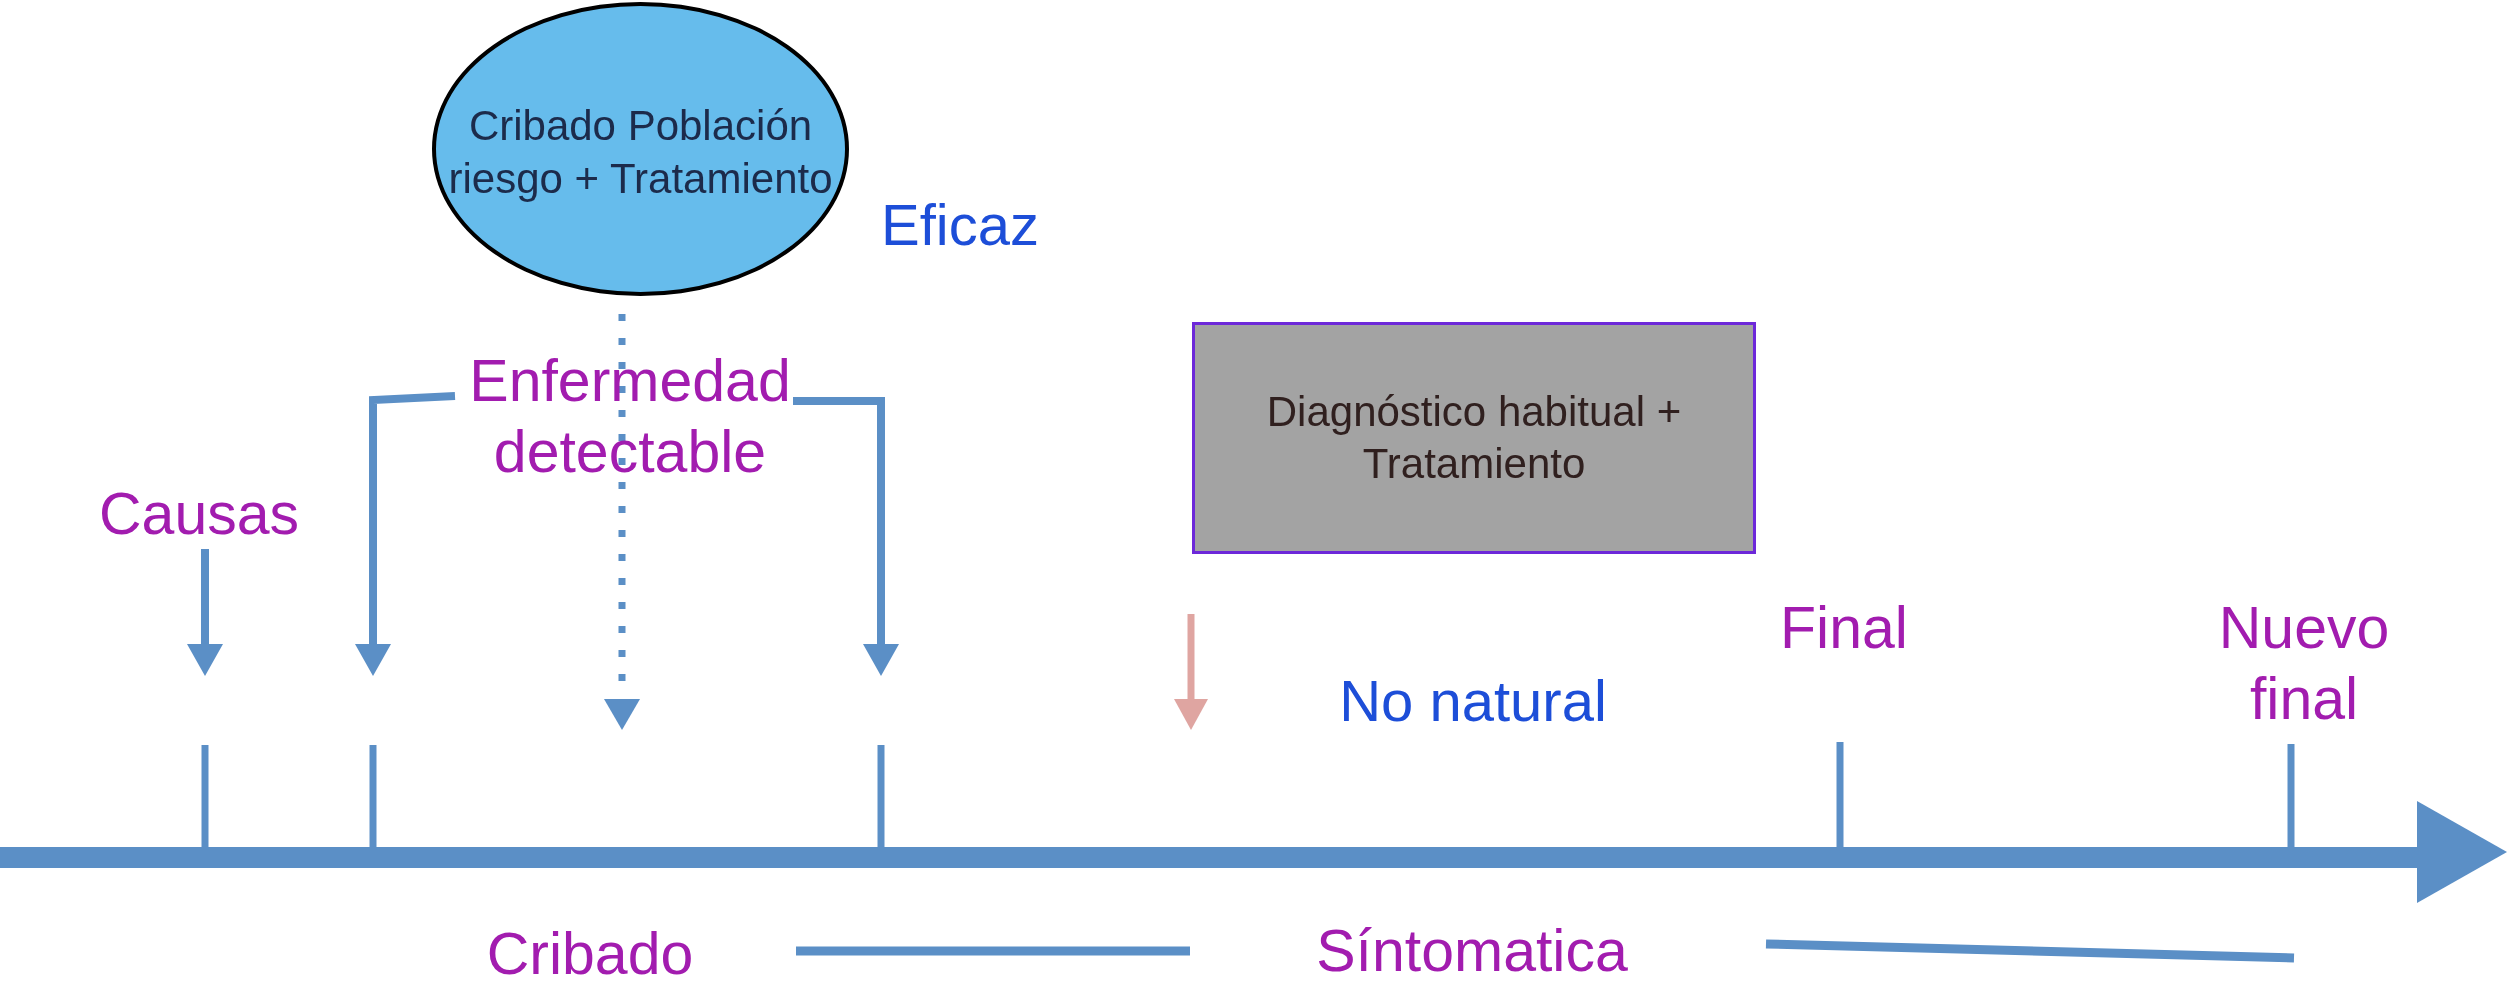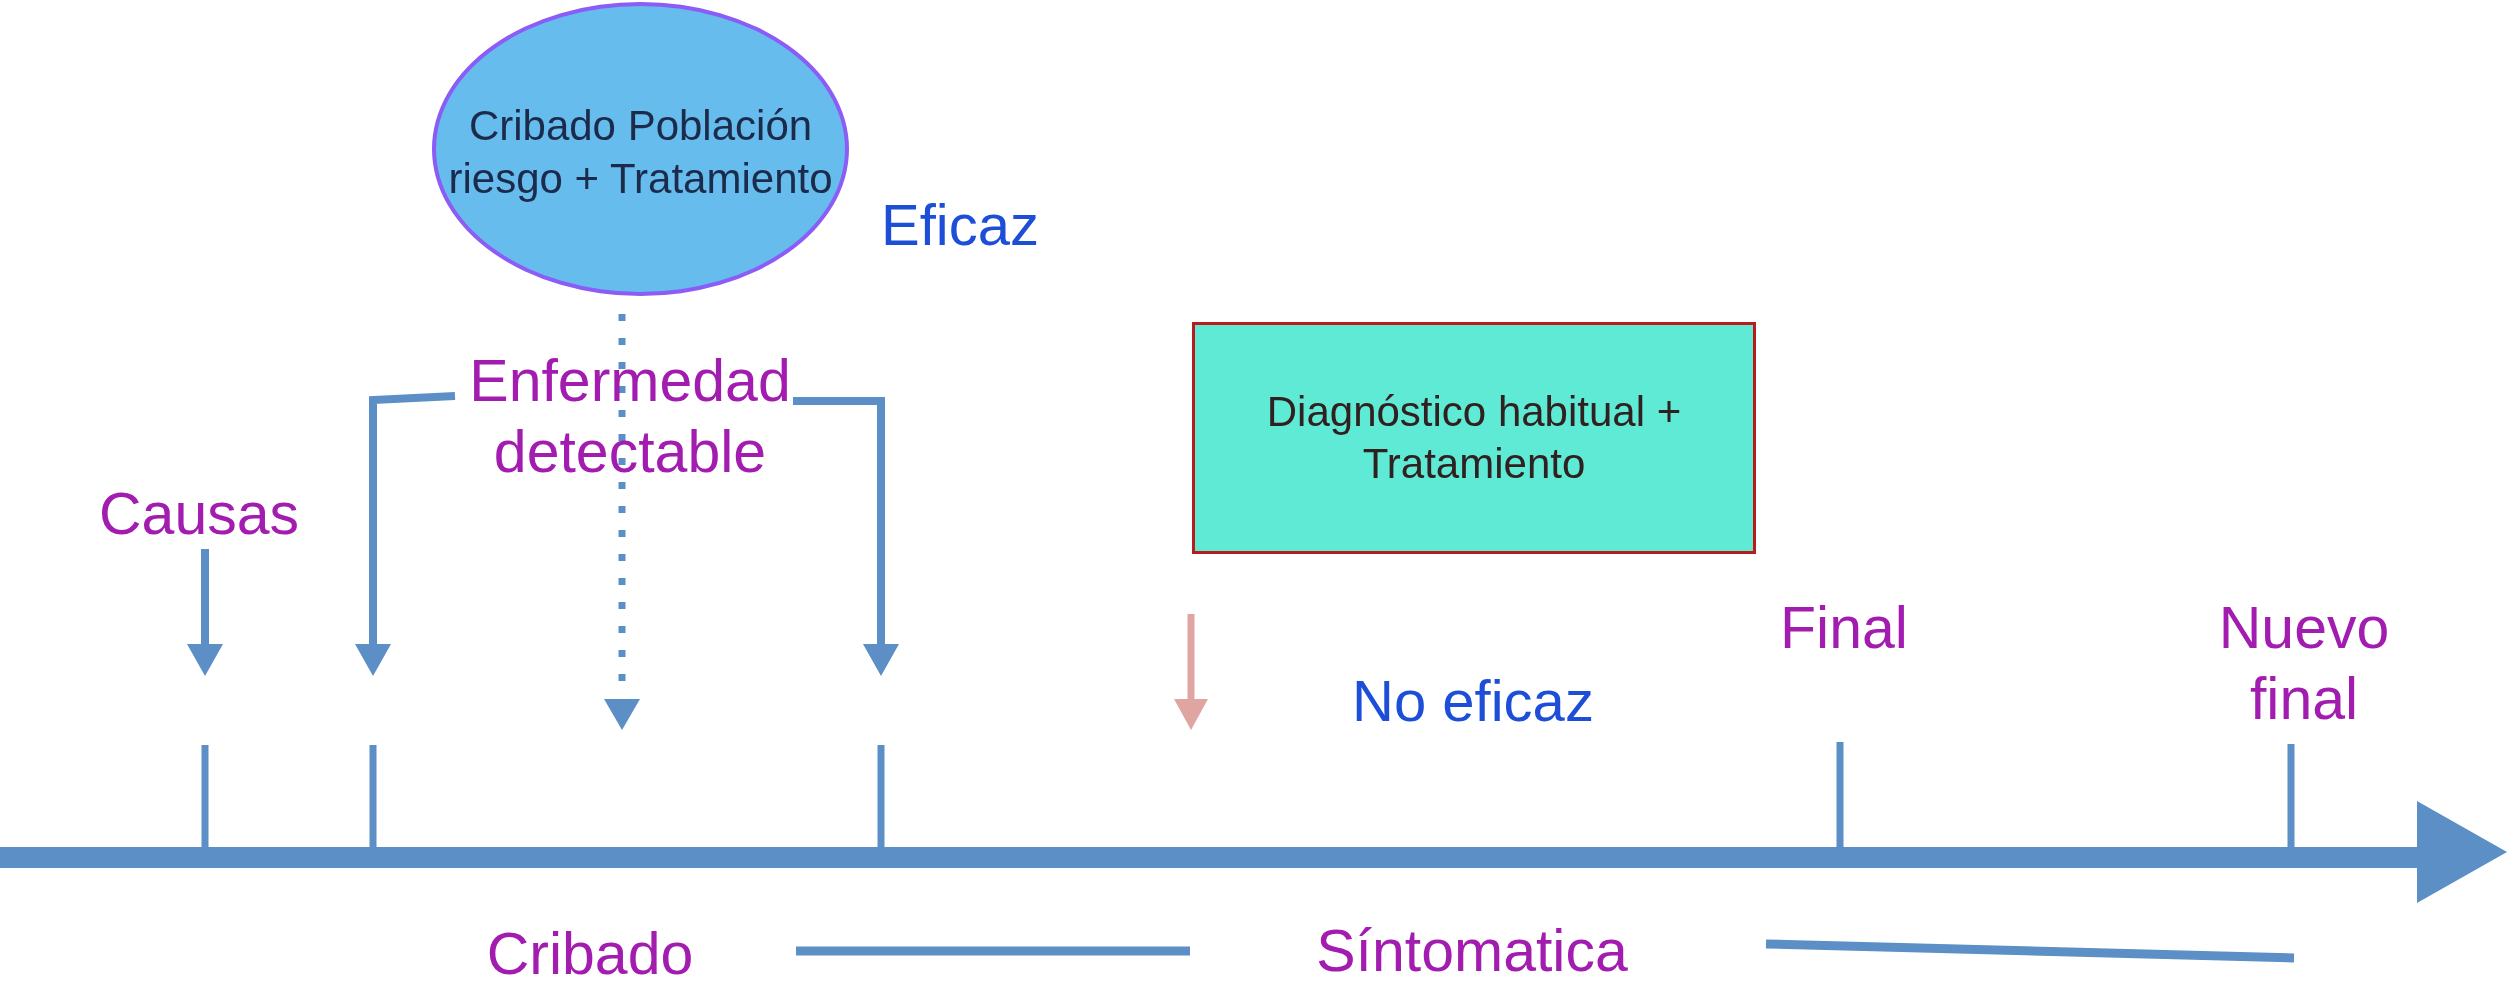--- a/index.html
+++ b/index.html
@@ -21,38 +21,38 @@
     white-space:nowrap;
   }
   .label .line{display:block;}
   .red-label{color:#1d4ed8;font-size:58px;}
   .screening-ellipse{
     position:absolute;
     left:432px;top:2px;
     width:417px;height:294px;
     box-sizing:border-box;
     background:#66bcec;
-    border:4px solid #8b5cf6;
+    border:4px solid #000000;
     border-radius:50%;
     display:flex;align-items:center;justify-content:center;
   }
   .screening-ellipse .txt{
     margin-top:6px;
     text-align:center;
     color:#1c2b4b;
     font-size:42px;
     line-height:53px;
   }
   .diagnosis-box{
     position:absolute;
     left:1192px;top:322px;
     width:564px;height:232px;
     box-sizing:border-box;
-    background:#5eead4;
-    border:3px solid #b91c1c;
+    background:#a3a3a3;
+    border:3px solid #6d28d9;
     display:flex;align-items:center;justify-content:center;
   }
   .diagnosis-box .txt{
     text-align:center;
     color:#30201f;
     font-size:42px;
     line-height:52px;
   }
 </style>
 </head>
@@ -123,21 +123,21 @@
   <div class="label" style="left:199px;top:479px;">Causas</div>
 
   <div class="diagnosis-box">
     <div class="txt">
       <span class="line">Diagnóstico habitual</span>
       <span class="line">+</span>
       <span class="line">Tratamiento</span>
     </div>
   </div>
 
-  <div class="label red-label" style="left:1473px;top:665px;">No eficaz</div>
+  <div class="label red-label" style="left:1473px;top:665px;">No natural</div>
 
   <div class="label" style="left:1844px;top:593px;">
     <span class="line">Final</span>
   </div>
 
   <div class="label" style="left:2291px;top:593px;margin-left:13px;">
     <span class="line">Nuevo</span>
     <span class="line">final</span>
   </div>
 

